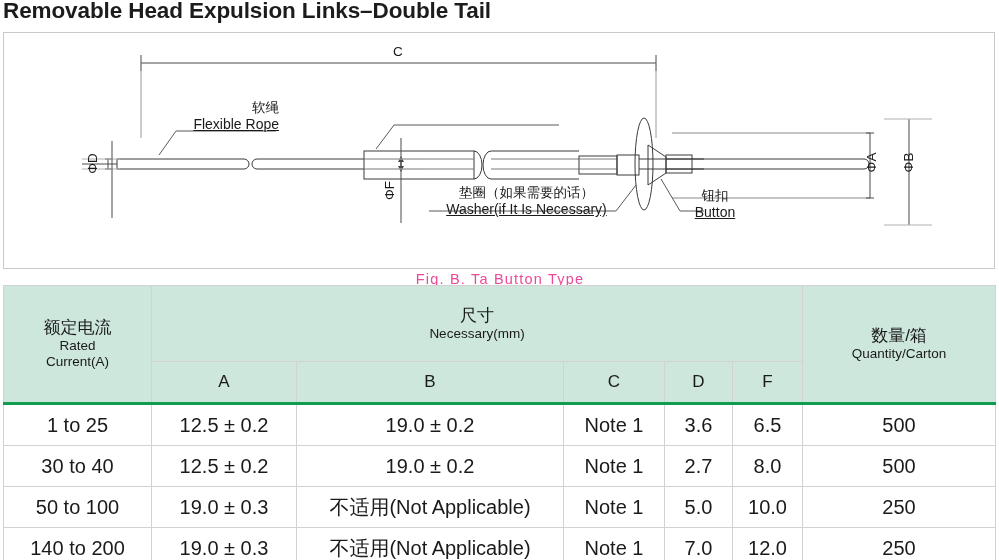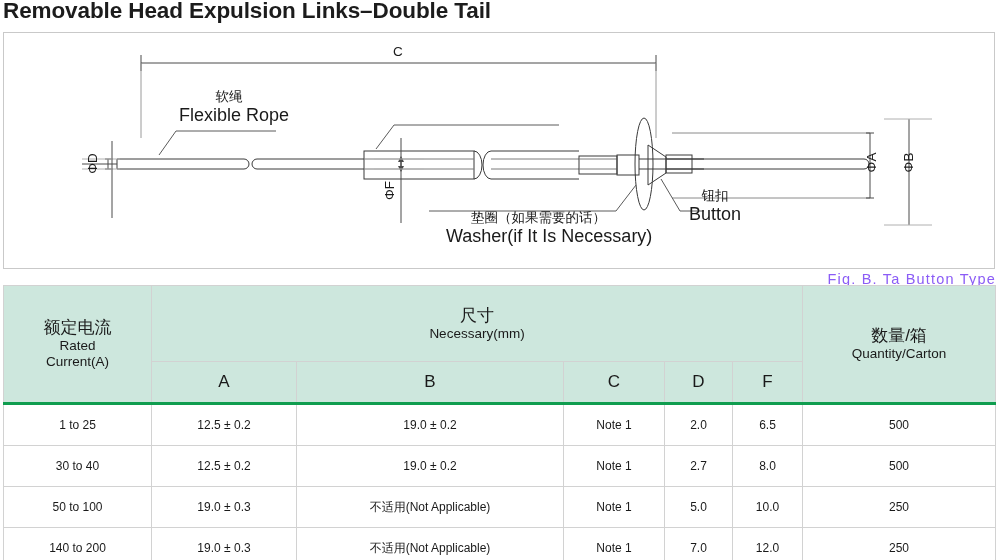--- a/index.html
+++ b/index.html
@@ -53,42 +53,42 @@
   .lbl {
     position: absolute;
     font-family: "Liberation Sans", sans-serif;
     font-size: 13.5px;
     color: #1a1a1a;
     white-space: nowrap;
     text-align: center;
     line-height: 1.22;
   }
   .lbl .cn { font-size: 13.5px; display: block; }
-  .lbl .en { font-size: 18px; display: block; }
+  .lbl .en { font-size: 14px; display: block; text-decoration: underline; }
 
   .dim-letter {
     position: absolute;
     font-size: 13.5px;
     color: #1a1a1a;
     white-space: nowrap;
   }
   .rot {
     transform: rotate(-90deg);
     transform-origin: 50% 50%;
   }
 
   .fig-caption {
     position: absolute;
     left: 0;
     top: 238px;
     width: 992px;
-    text-align: right;
+    text-align: center;
     font-size: 14.5px;
     letter-spacing: 1.2px;
-    color: #8b5cf6;
+    color: #ec4899;
   }
 
   
   .spec-table {
     position: absolute;
     left: 3px;
     top: 285px;
     width: 992px;
     border-collapse: collapse;
     table-layout: fixed;
@@ -113,21 +113,21 @@
   .th-stack-cn {
     font-size: 17px;
     display: block;
     line-height: 1.18;
   }
   .th-stack-en {
     font-size: 13.5px;
     display: block;
     line-height: 1.18;
   }
-  .rowcell { height: 40px; font-size: 12px; }
+  .rowcell { height: 40px; font-size: 20px; }
   .vert-head {
     border-bottom: 3px solid #0f9d4f !important;
   }
   .last-row td {
     border-bottom: 2px solid #2a2a2a;
   }
 </style>
 </head>
 <body>
 
@@ -225,29 +225,29 @@
         <line x1="390" y1="92" x2="555" y2="92" stroke="#5a5a5a"></line>
 
         <line x1="632" y1="152" x2="612" y2="178" stroke="#5a5a5a"></line>
         <line x1="612" y1="178" x2="425" y2="178" stroke="#5a5a5a"></line>
 
         <line x1="657" y1="146" x2="676" y2="178" stroke="#5a5a5a"></line>
         <line x1="676" y1="178" x2="700" y2="178" stroke="#5a5a5a"></line>
       </g>
     </svg>
 
-    <div class="lbl" style="left:175px; top:56px; width:100px;">
+    <div class="lbl" style="left:175px; top:67px; width:100px;text-align:right;">
       <span class="cn">软绳</span>
       <span class="en">Flexible Rope</span>
     </div>
 
     <div class="lbl" style="left:385px; top:70px; width:190px;">
     </div>
 
-    <div class="lbl" style="left:442px; top:152px; width:185px;margin-top:25px;">
+    <div class="lbl" style="left:430px; top:152px; width:185px;">
       <span class="cn">垫圈（如果需要的话）</span>
       <span class="en">Washer(if It Is Necessary)</span>
     </div>
 
     <div class="lbl" style="left:682px; top:155px; width:58px;">
       <span class="cn">钮扣</span>
       <span class="en">Button</span>
     </div>
 
     <div class="dim-letter" style="left:389px; top:11px;">C</div>
@@ -296,21 +296,21 @@
         <th class="hsub">D</th>
         <th class="hsub">F</th>
       </tr>
     </thead>
     <tbody>
       <tr>
         <td class="rowcell">1 to 25</td>
         <td class="rowcell">12.5 ± 0.2</td>
         <td class="rowcell">19.0 ± 0.2</td>
         <td class="rowcell">Note 1</td>
-        <td class="rowcell">2.0</td>
+        <td class="rowcell">3.6</td>
         <td class="rowcell">6.5</td>
         <td class="rowcell">500</td>
       </tr>
       <tr>
         <td class="rowcell">30 to 40</td>
         <td class="rowcell">12.5 ± 0.2</td>
         <td class="rowcell">19.0 ± 0.2</td>
         <td class="rowcell">Note 1</td>
         <td class="rowcell">2.7</td>
         <td class="rowcell">8.0</td>

